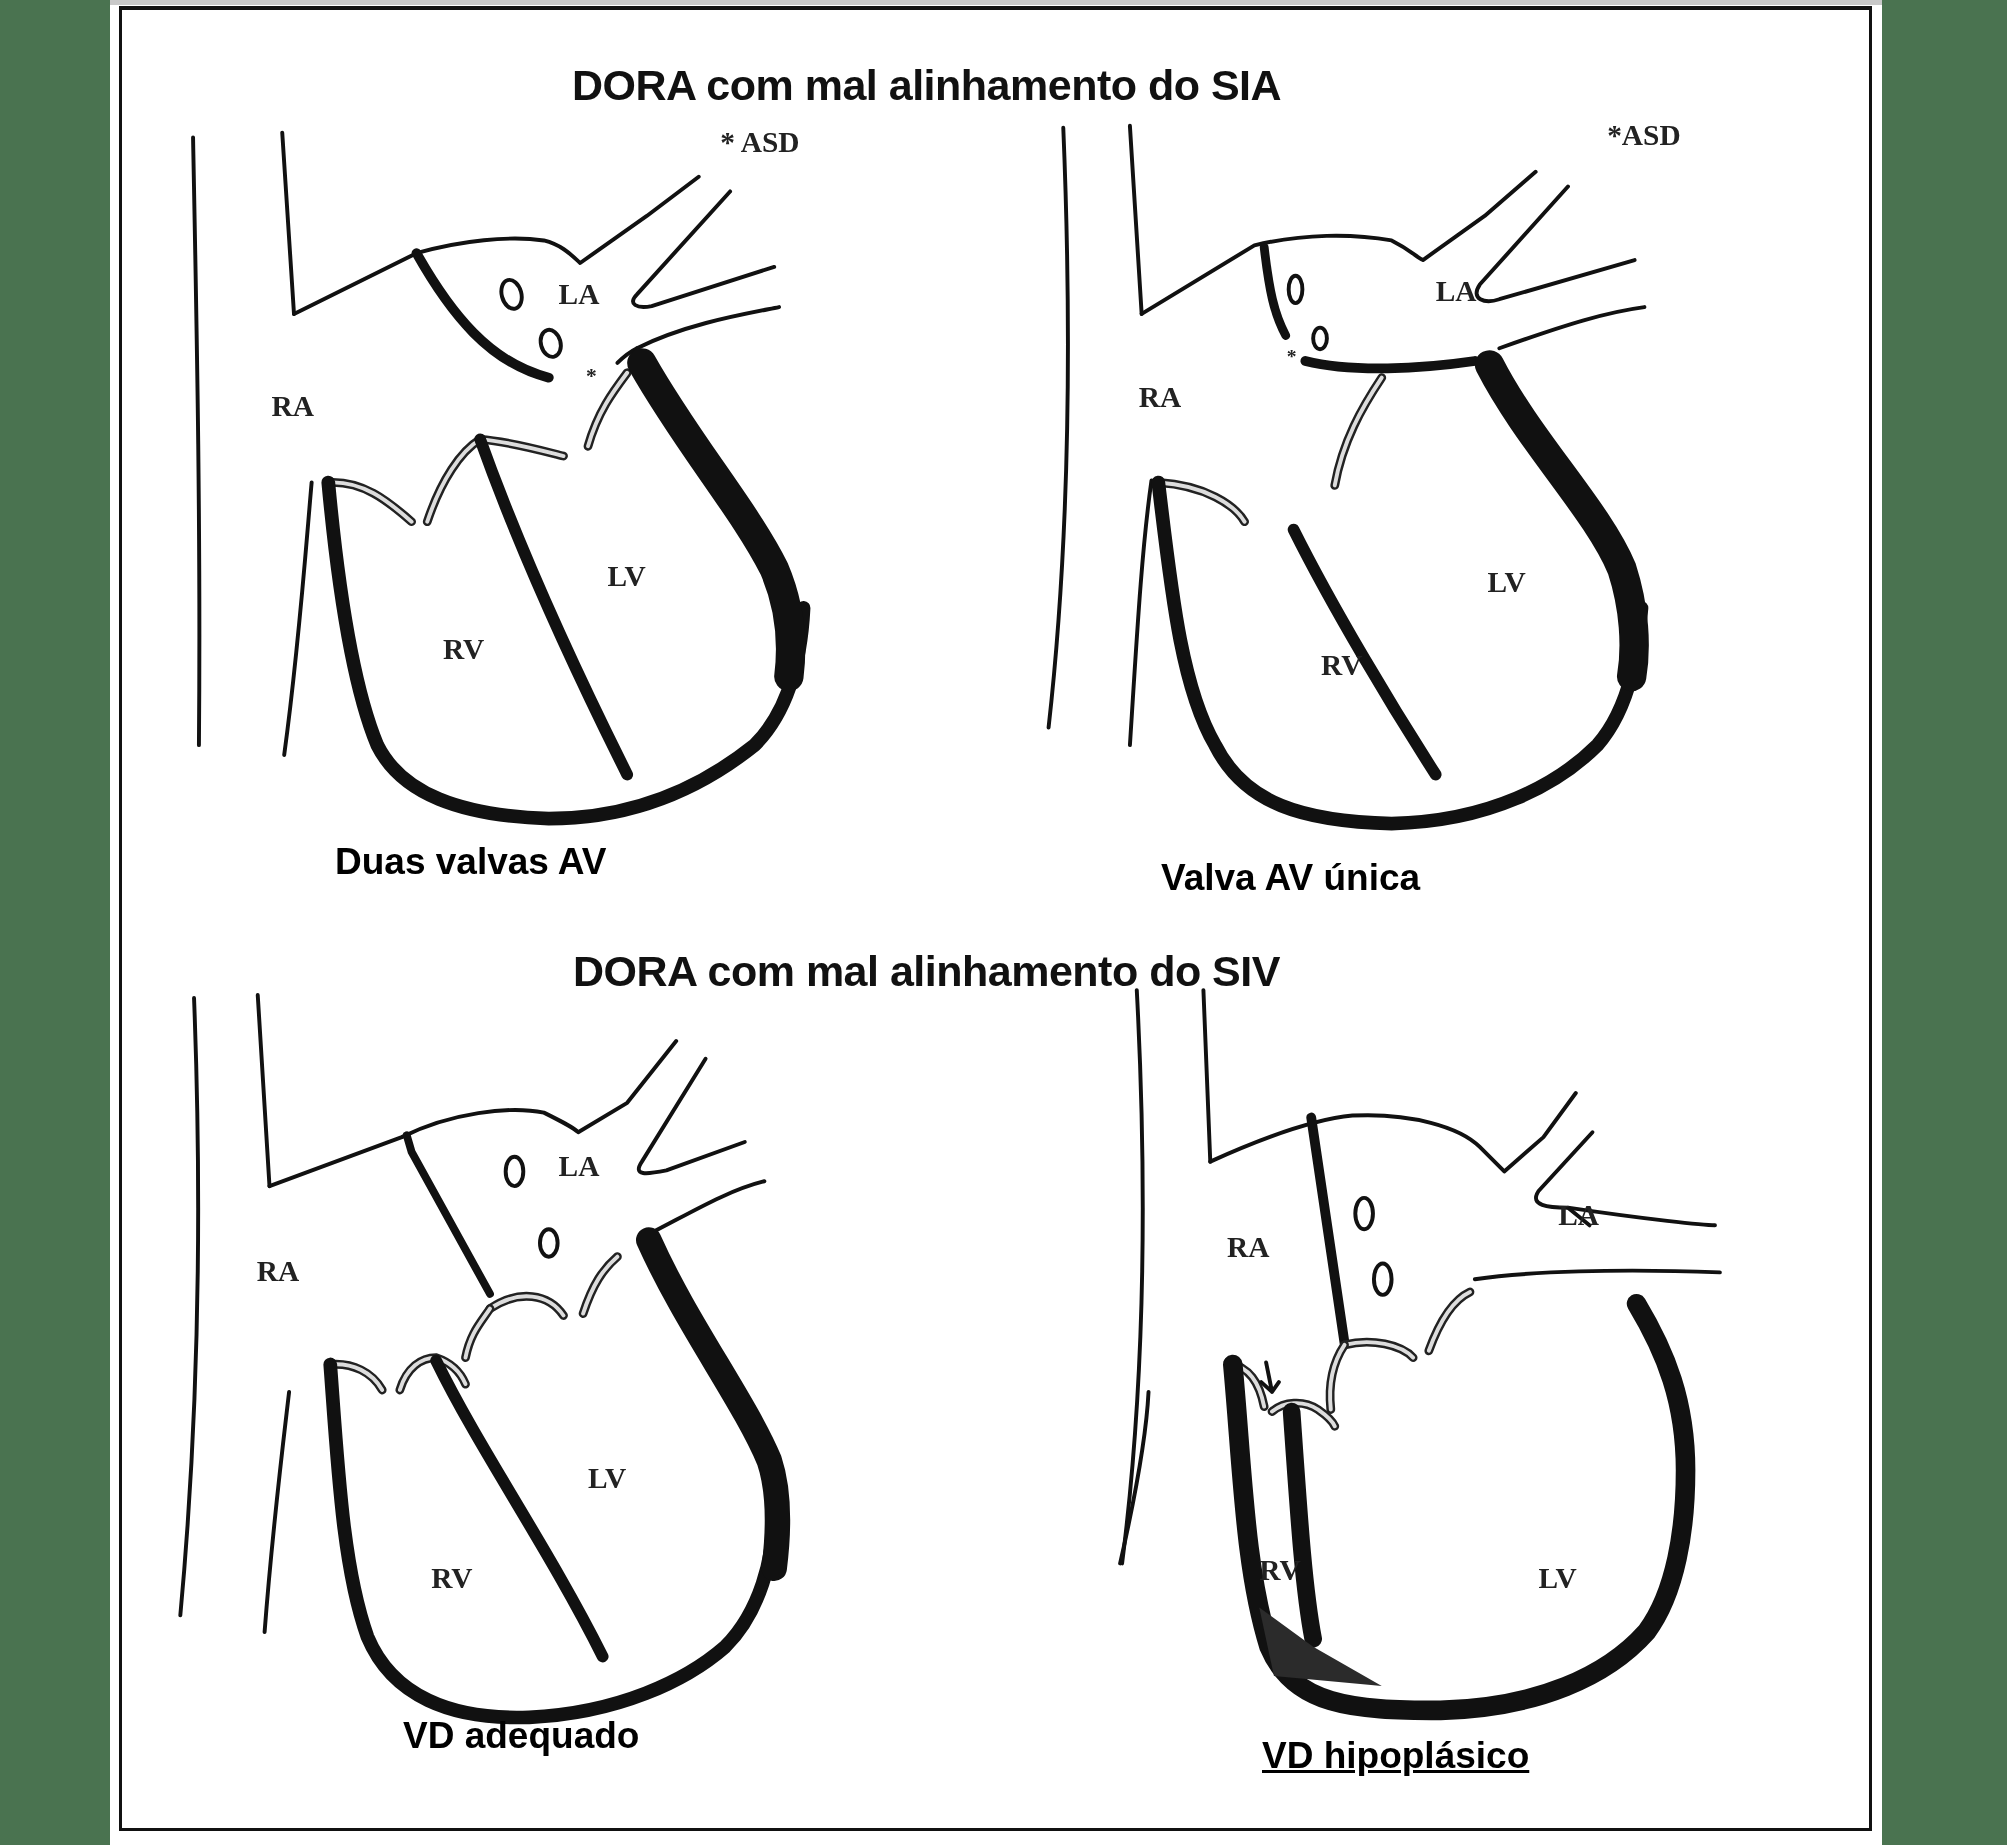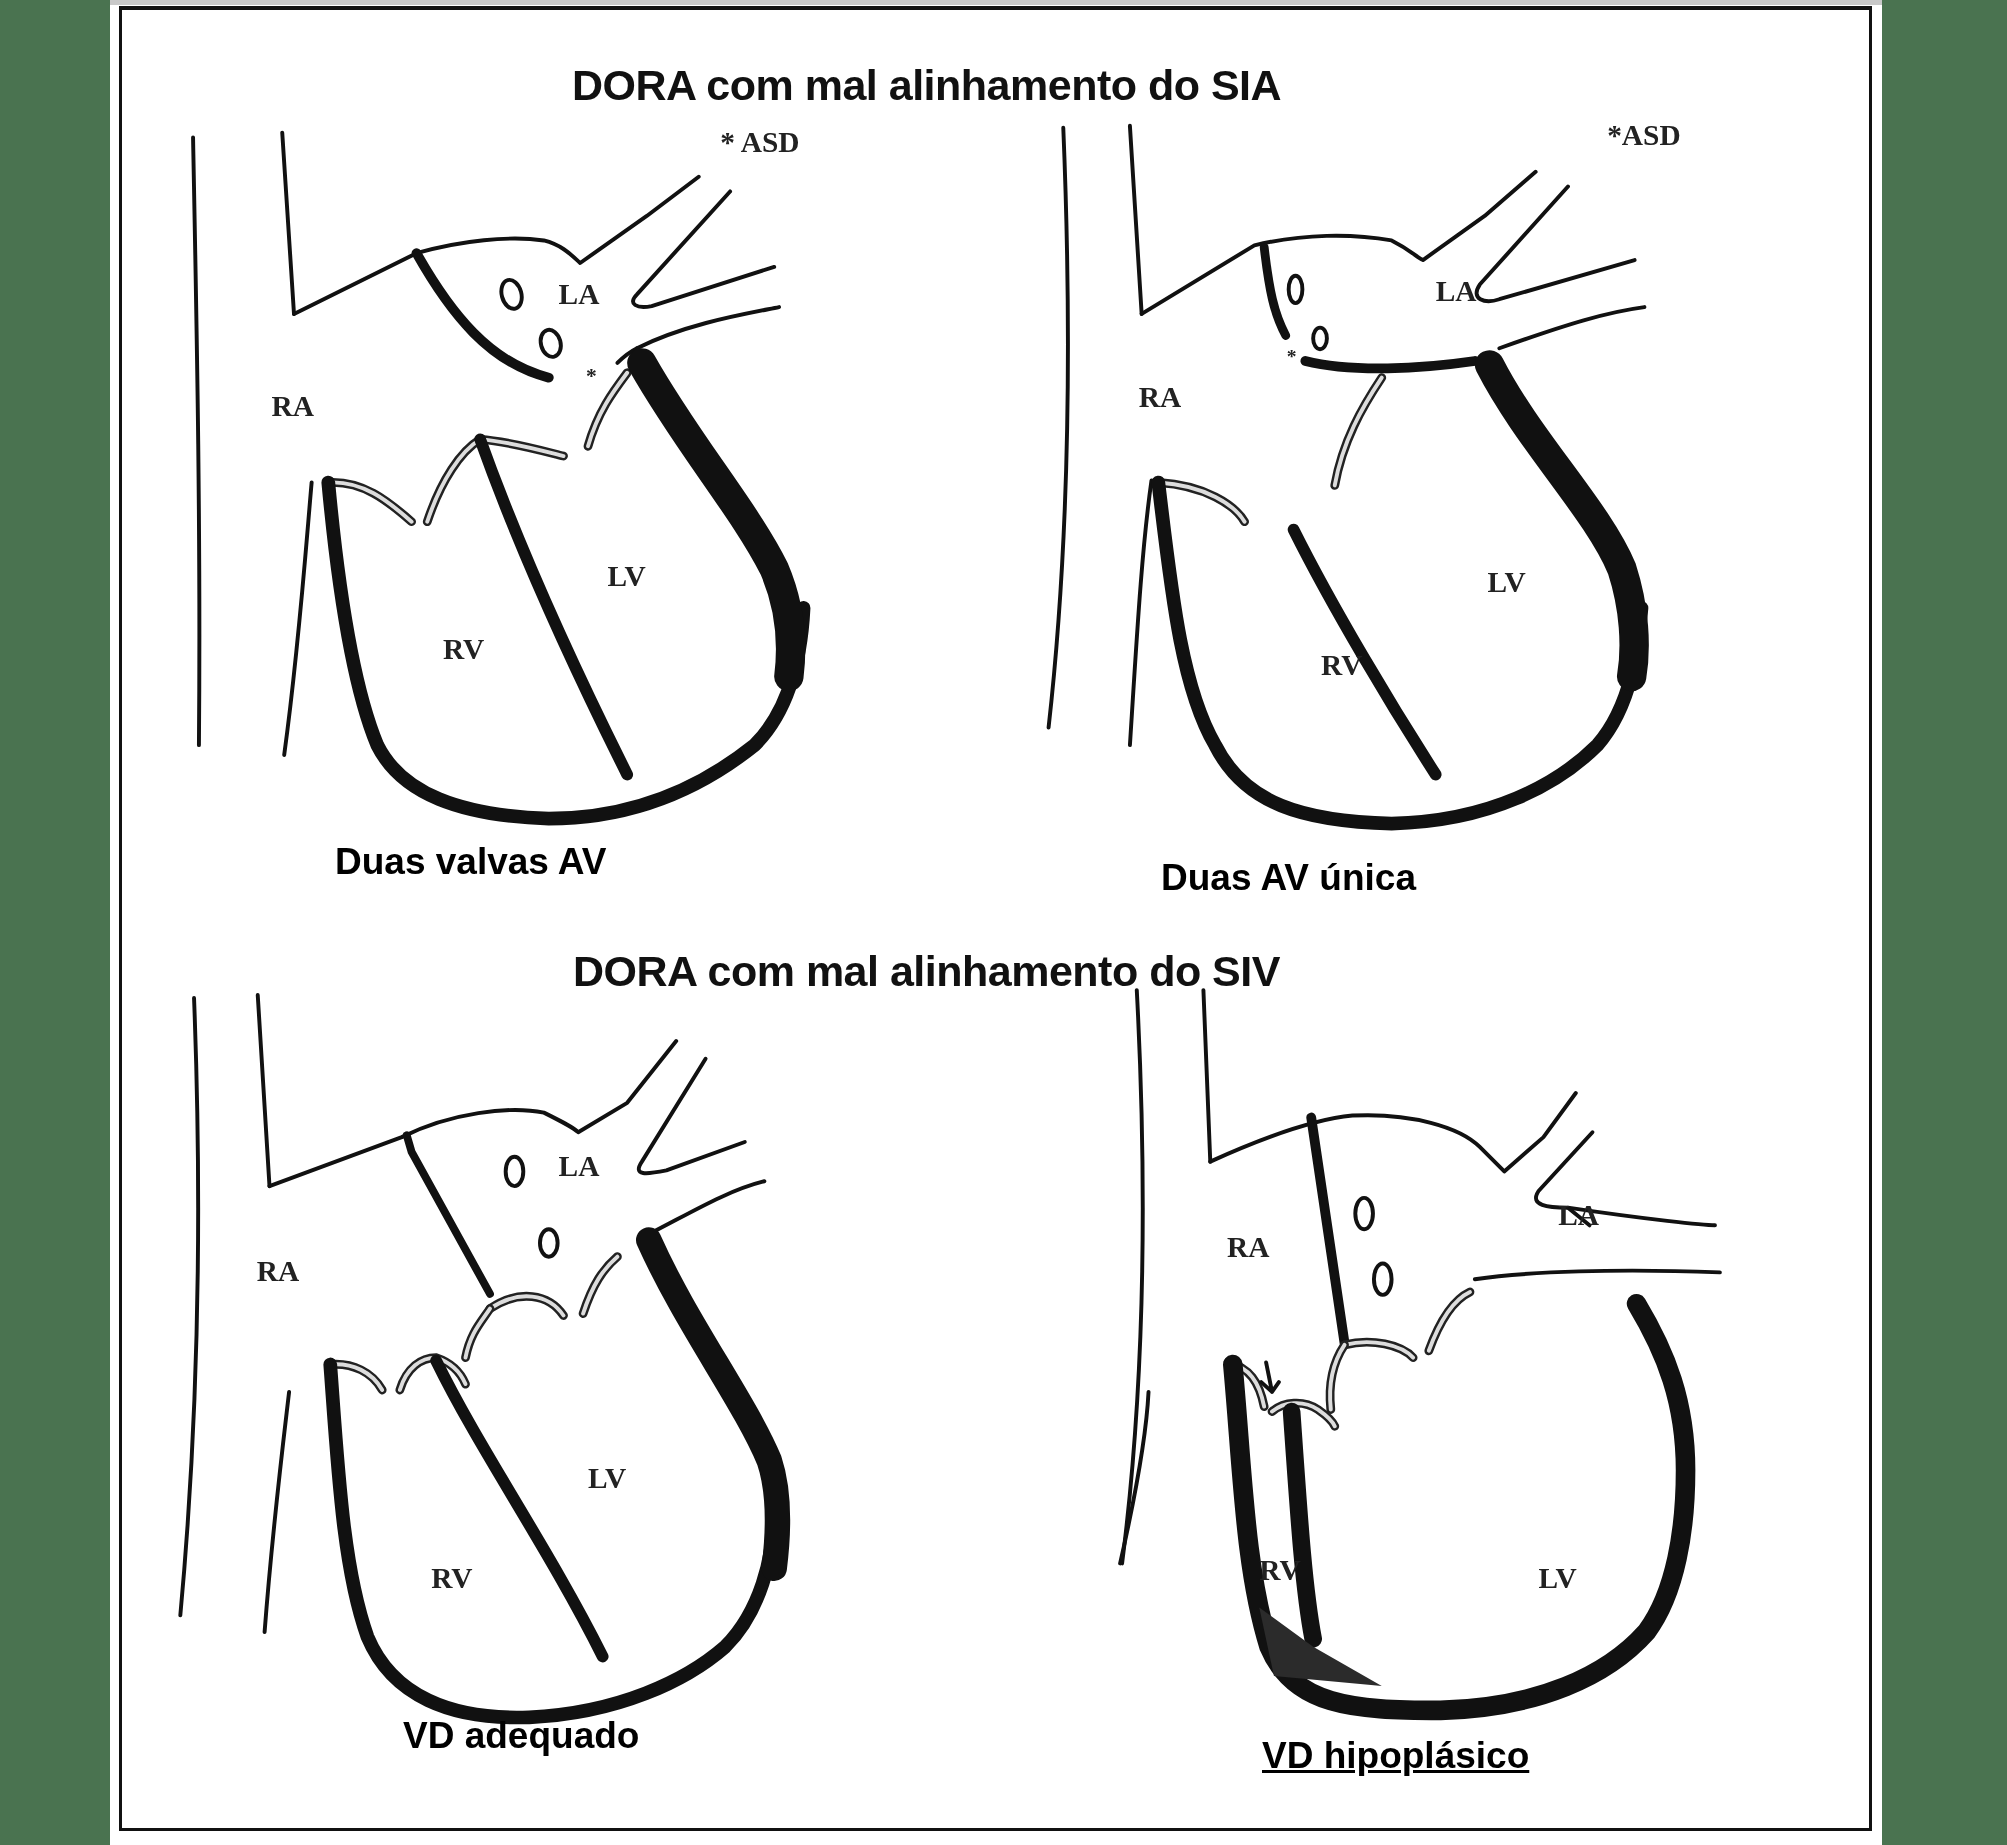--- a/index.html
+++ b/index.html
@@ -164,17 +164,17 @@
     <path class="ln" stroke-width="3" d="M1292,1390 L1298,1420 M1287,1410 L1298,1420 L1305,1410"></path>
     <text class="lbl" x="1252" y="1282">RA</text>
     <text class="lbl" x="1590" y="1250">LA</text>
     <text class="lbl" x="1570" y="1620">LV</text>
     <text class="lbl" x="1285" y="1612">RV</text>
   </g>
 </svg>
 
 <div class="title" style="top:61px;">DORA com mal alinhamento do SIA</div>
 <div class="caption" style="left:335px; top:841px;">Duas valvas AV</div>
-<div class="caption" style="left:1161px; top:857px;">Duas AV única</div>
+<div class="caption" style="left:1161px; top:857px;">Valva AV única</div>
 <div class="title" style="top:947px;">DORA com mal alinhamento do SIV</div>
 <div class="caption" style="left:403px; top:1715px;">VD adequado</div>
 <div class="caption" style="left:1262px; top:1735px;text-decoration:underline;">VD hipoplásico</div>
 
 
 </body></html>

